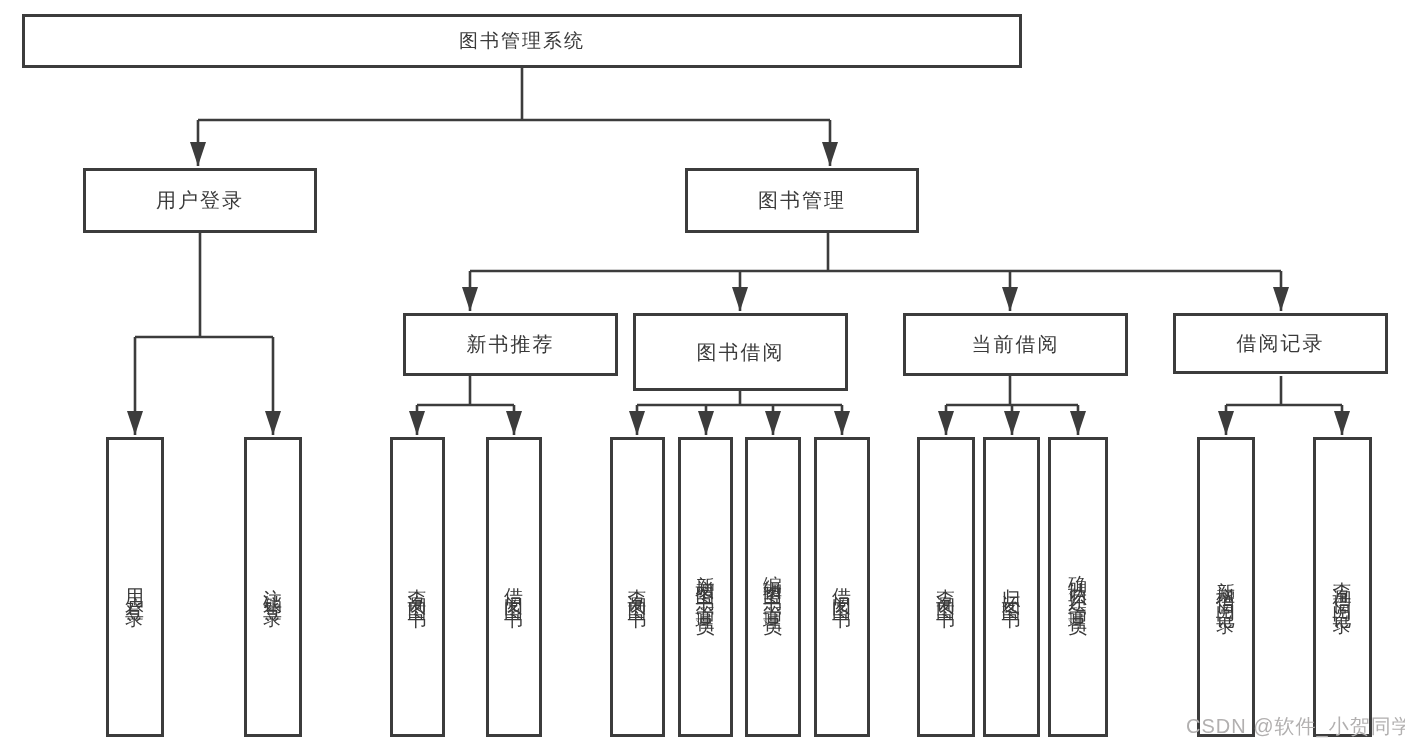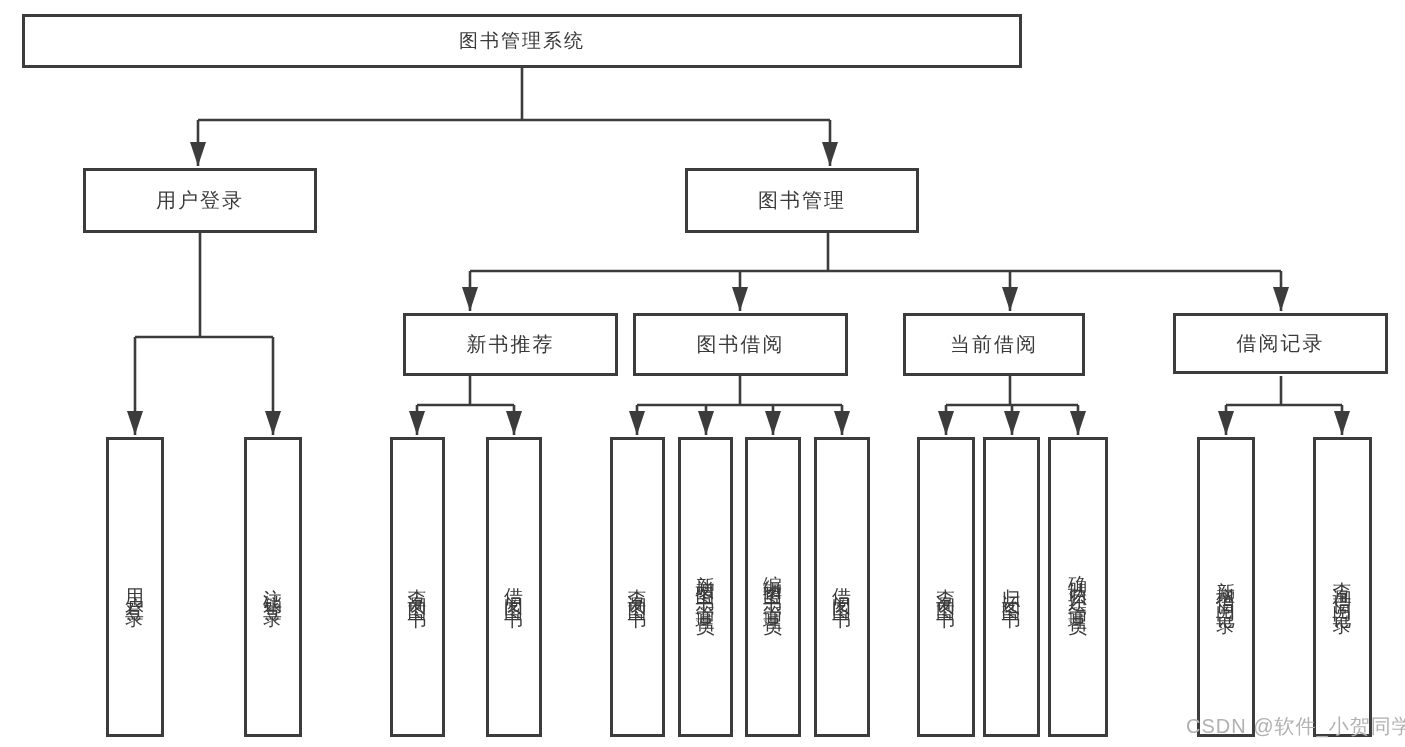--- a/index.html
+++ b/index.html
@@ -108,24 +108,24 @@
   <div class="node vbox" style="left:106px;top:437px;width:58px;height:300px;">
     <span>用户登录</span>
   </div>
   <div class="node vbox" style="left:244px;top:437px;width:58px;height:300px;">
     <span>注销登录</span>
   </div>
 
   <div class="node hbox" style="left:363px;top:313px;width:215px;height:63px;margin-left:40px;">
     <span>新书推荐</span>
   </div>
-  <div class="node hbox" style="left:633px;top:313px;width:215px;height:63px;">
+  <div class="node hbox" style="left:633px;top:313px;width:215px;height:78px;">
     <span>图书借阅</span>
   </div>
-  <div class="node hbox" style="left:903px;top:313px;width:182px;height:63px;">
+  <div class="node hbox" style="left:903px;top:313px;width:225px;height:63px;">
     <span>当前借阅</span>
   </div>
   <div class="node hbox" style="left:1173px;top:313px;width:215px;height:61px;">
     <span>借阅记录</span>
   </div>
 
   <div class="node vbox" style="left:390px;top:437px;width:55px;height:300px;">
     <span>查询图书</span>
   </div>
   <div class="node vbox" style="left:486px;top:437px;width:56px;height:300px;">

